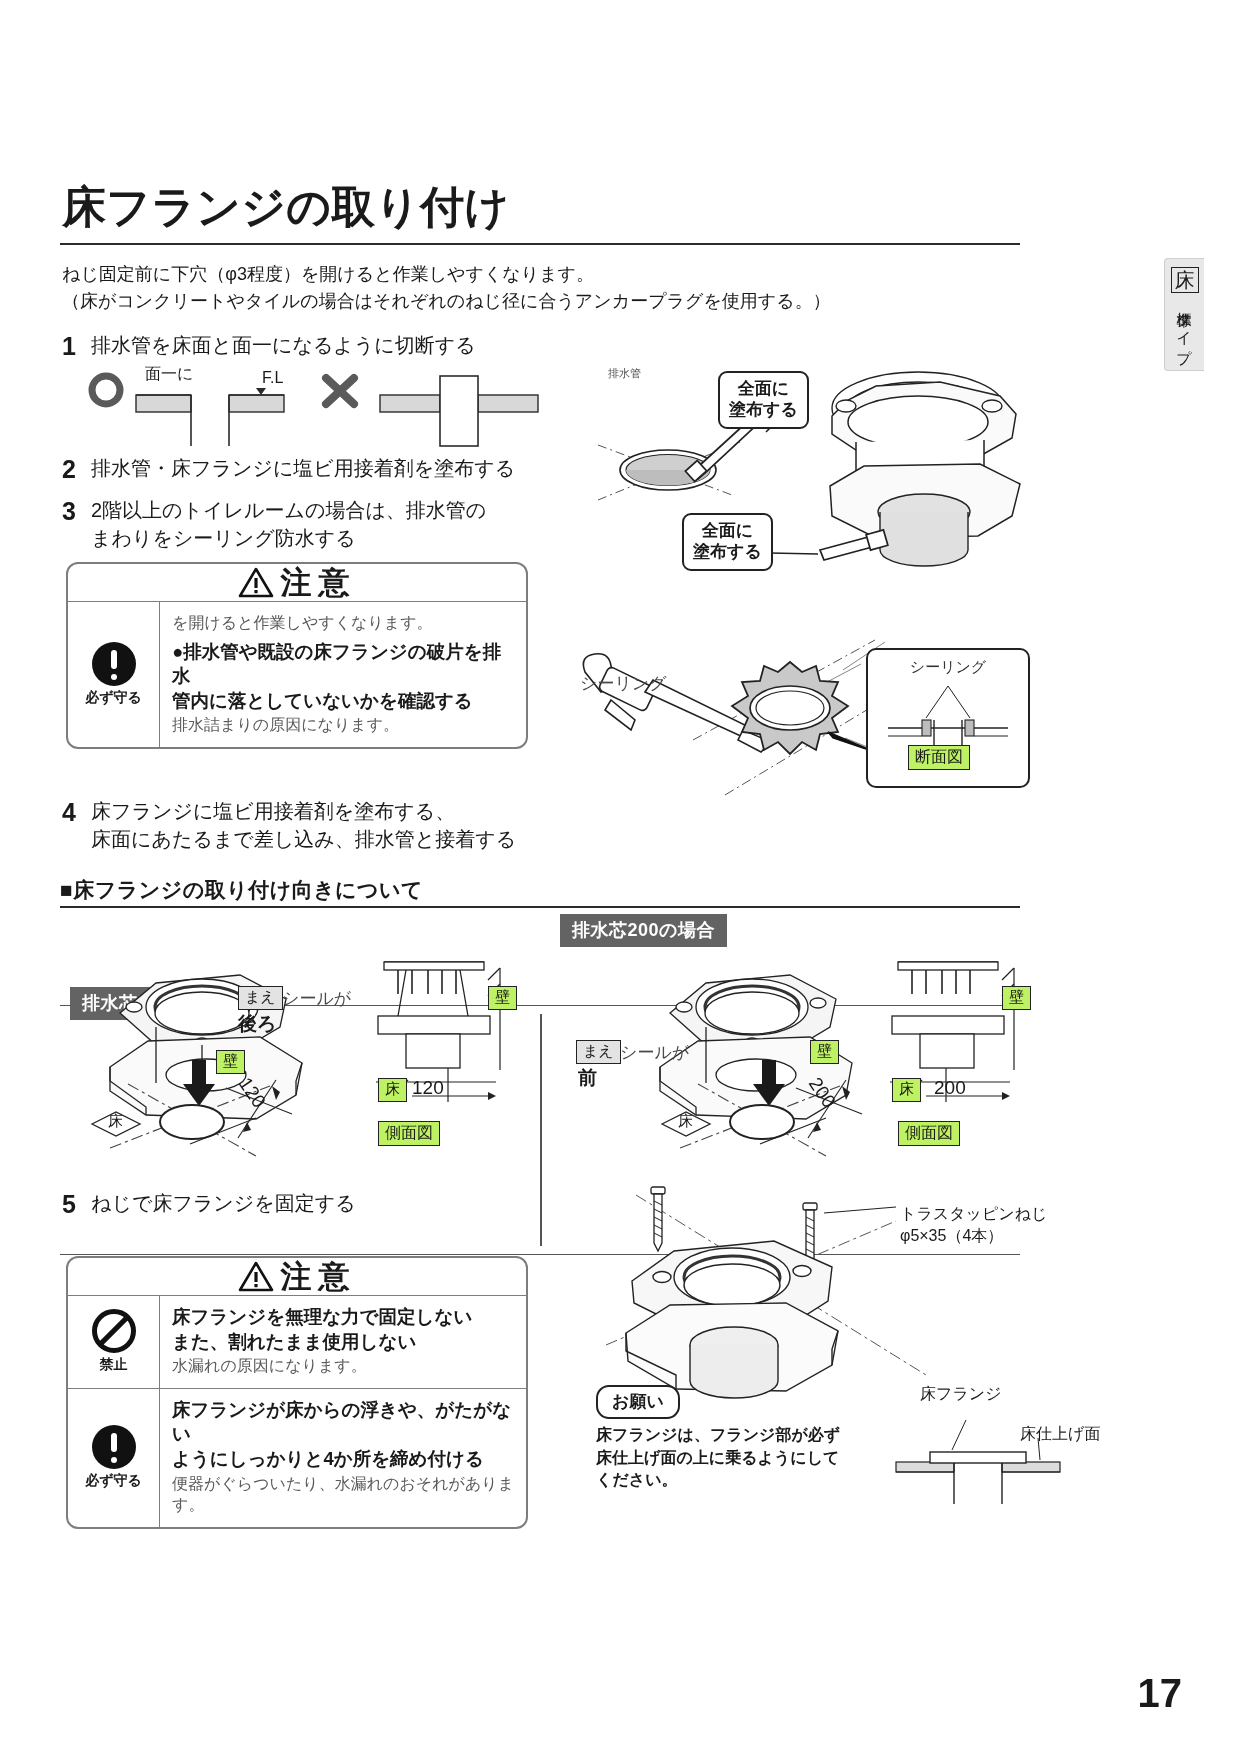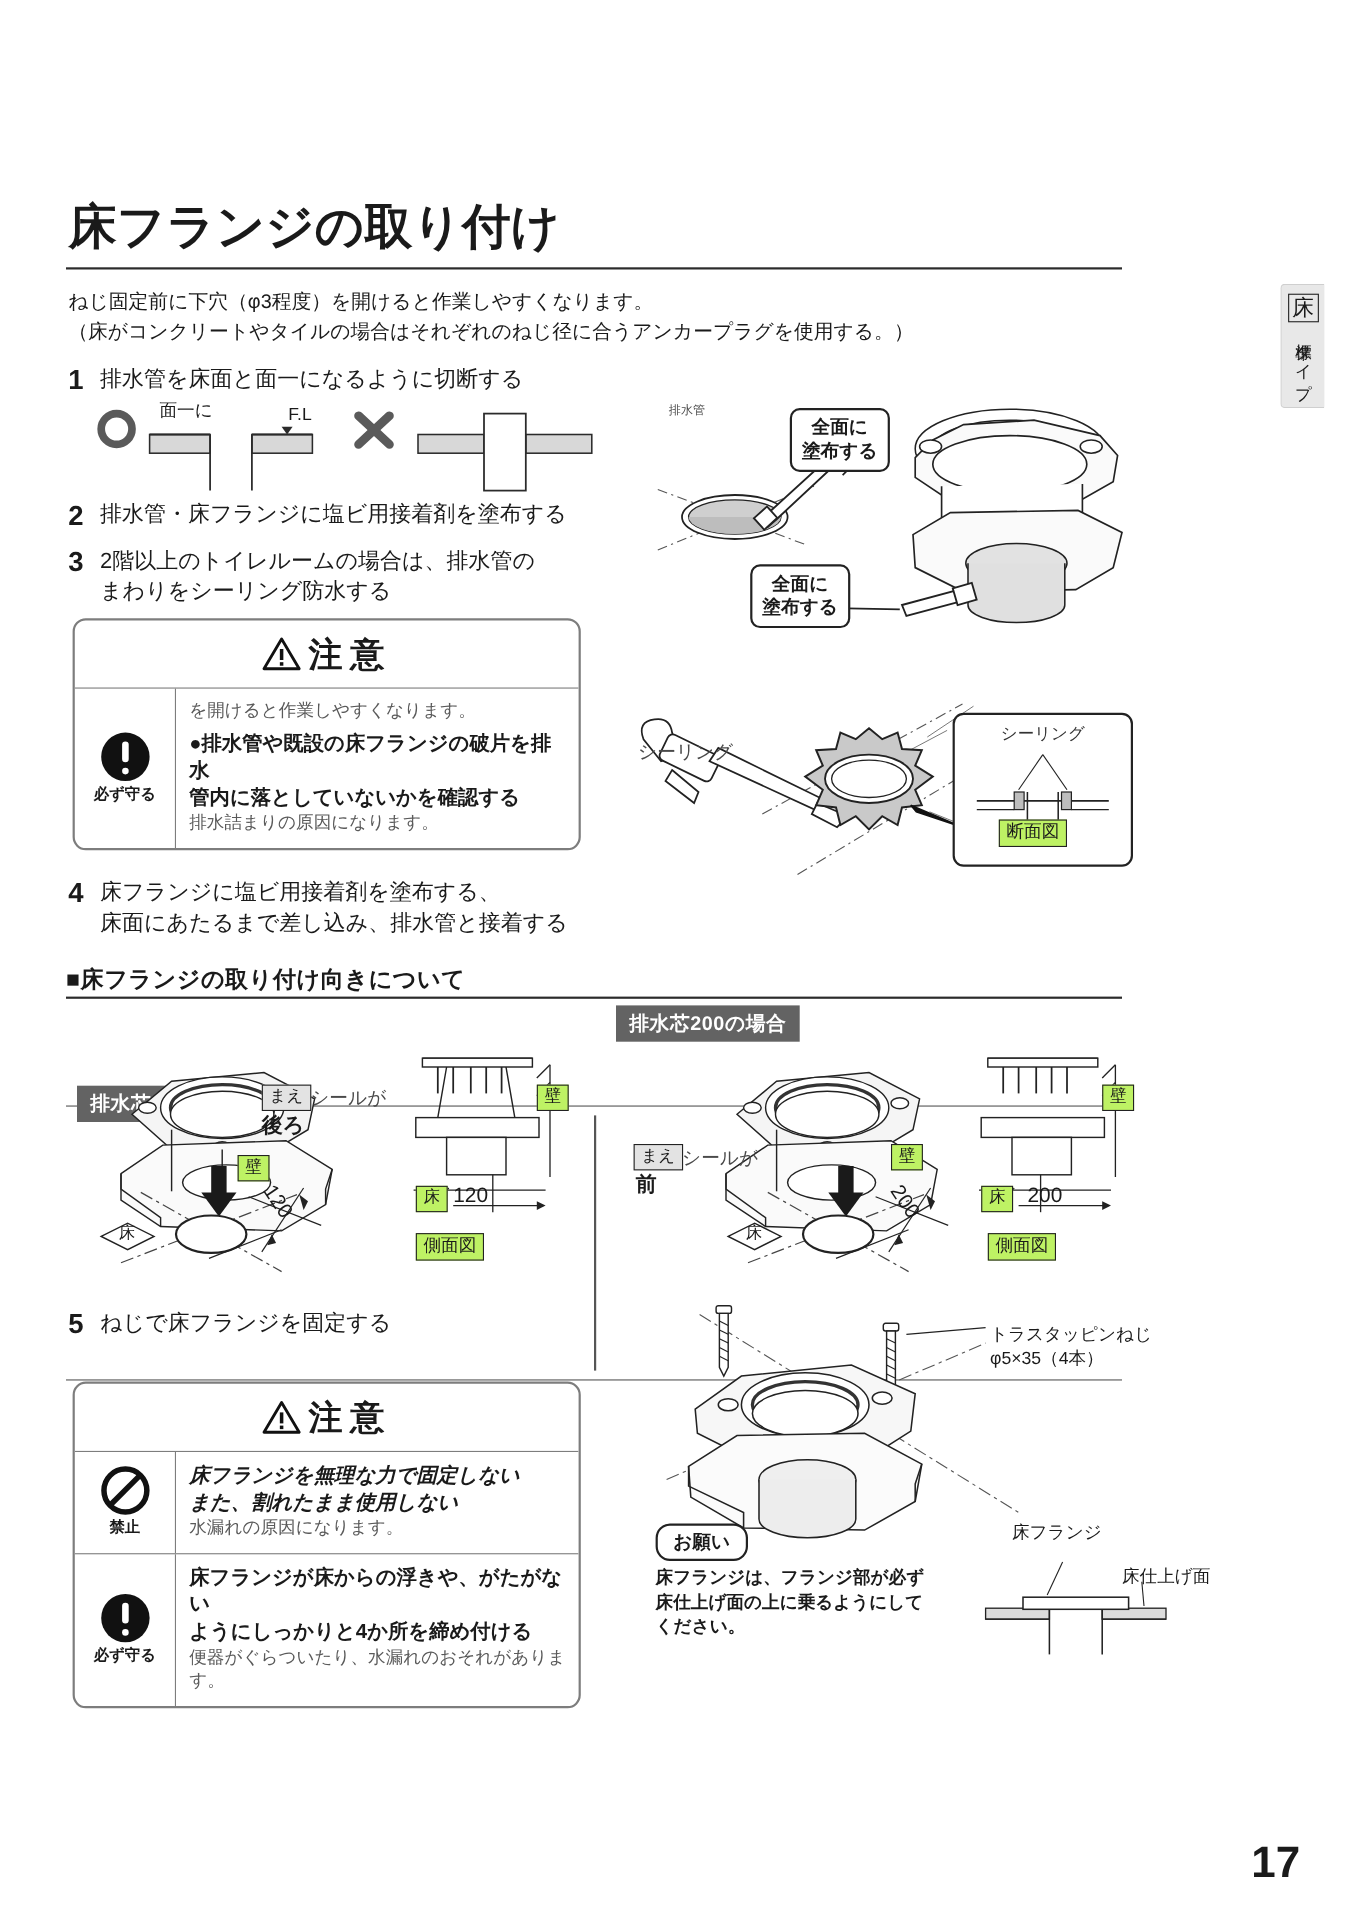--- a/index.html
+++ b/index.html
@@ -54,21 +54,21 @@
   
   .s1dia { position:absolute; left:88px; top:368px; width:470px; height:78px; }
 
   
   .caution {
     position:absolute;
     border:2px solid #7d7d7d; border-radius:12px;
     background:#fff; overflow:hidden;
   }
   .caution .chead {
-    height:62px; display:flex; align-items:center; justify-content:center;
+    height:38px; display:flex; align-items:center; justify-content:center;
     border-bottom:1.5px solid #7d7d7d;
   }
   .caution .chead .ctitle {
     font-size:31px; font-weight:700; letter-spacing:7px;
     display:flex; align-items:center; gap:7px;
   }
   .caution .crow { display:flex; border-bottom:1.5px solid #7d7d7d; }
   .caution .crow:last-child { border-bottom:none; }
   .caution .cicon {
     width:92px; flex:0 0 92px; border-right:1.5px solid #7d7d7d;
@@ -566,21 +566,21 @@
         </span>
         <span>注意</span>
       </div>
     </div>
     <div class="crow">
       <div class="cicon">
         <div class="icon-ban"></div>
         <div class="cap">禁止</div>
       </div>
       <div class="cbody">
-        <div class="bullet" style="white-space:pre-line;font-style:italic;">床フランジを無理な力で固定しない
+        <div class="bullet" style="white-space:pre-line;">床フランジを無理な力で固定しない
 また、割れたまま使用しない</div>
         <div class="sub">水漏れの原因になります。</div>
       </div>
     </div>
     <div class="crow">
       <div class="cicon">
         <div class="icon-must"></div>
         <div class="cap">必ず守る</div>
       </div>
       <div class="cbody">

